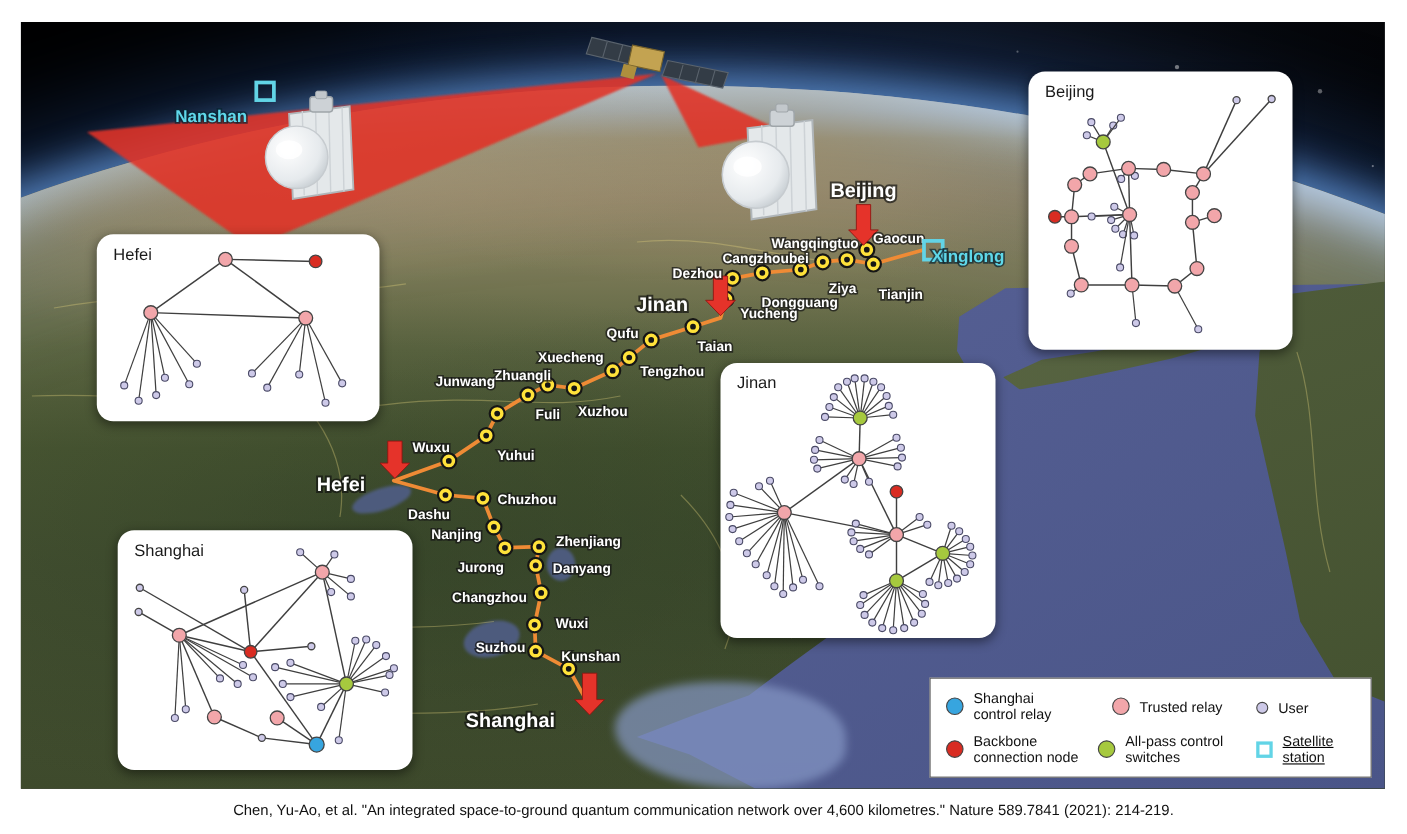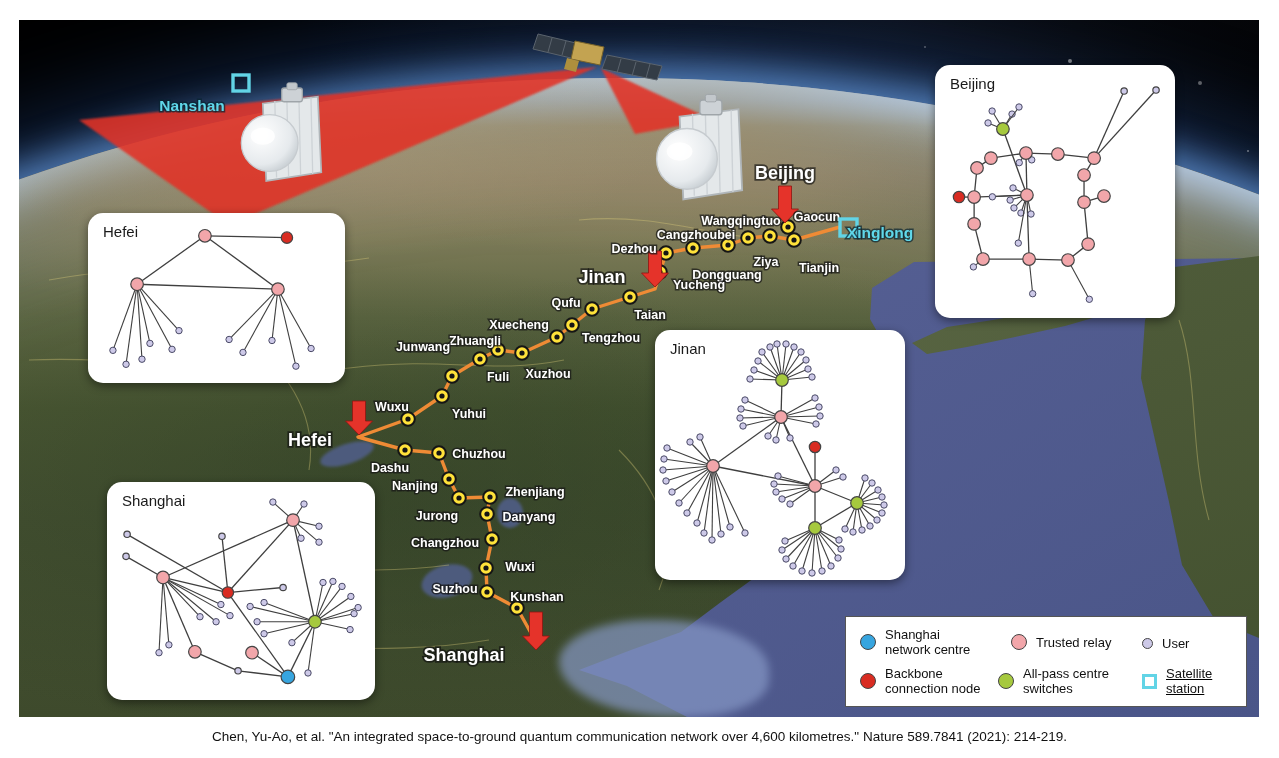--- a/index.html
+++ b/index.html
@@ -542,21 +542,21 @@
             <circle cx="153.12" cy="179.124" r="6.3" fill="#f2a6aa" stroke="#444" stroke-width="1.2"></circle>
             <circle cx="189.11999999999998" cy="26.059" r="3.2" fill="#cdc9e8" stroke="#444" stroke-width="1.2"></circle>
             <circle cx="221.04" cy="25.047" r="3.2" fill="#cdc9e8" stroke="#444" stroke-width="1.2"></circle>
           </svg><span class="ptitle">Beijing</span></div>
       </div>
     <div id="legend" class="legend" style="left: 826px; top: 596px; width: 400px; height: 89px;">
         <div class="legend-item" style="left: 14px; top: 10px;">
           <span class="lmark" style="width: 16px; height: 16px; border-radius: 50%; background: rgb(55, 165, 223); border: 1.2px solid rgb(68, 68, 68);"></span>
           <div class="ltext">
             <div>Shanghai</div>
-            <div>network centre</div>
+            <div>control relay</div>
           </div>
         </div>
         <div class="legend-item" style="left: 165px; top: 17px;">
           <span class="lmark" style="width: 16px; height: 16px; border-radius: 50%; background: rgb(242, 166, 170); border: 1.2px solid rgb(68, 68, 68);"></span>
           <div class="ltext">
             <div>Trusted relay</div>
           </div>
         </div>
         <div class="legend-item" style="left: 296px; top: 19px;">
           <span class="lmark" style="width: 11px; height: 11px; border-radius: 50%; background: rgb(205, 201, 232); border: 1.2px solid rgb(68, 68, 68);"></span>
@@ -567,21 +567,21 @@
         <div class="legend-item" style="left: 14px; top: 49px;">
           <span class="lmark" style="width: 16px; height: 16px; border-radius: 50%; background: rgb(217, 44, 34); border: 1.2px solid rgb(68, 68, 68);"></span>
           <div class="ltext">
             <div>Backbone</div>
             <div>connection node</div>
           </div>
         </div>
         <div class="legend-item" style="left: 152px; top: 49px;">
           <span class="lmark" style="width: 16px; height: 16px; border-radius: 50%; background: rgb(166, 201, 62); border: 1.2px solid rgb(68, 68, 68);"></span>
           <div class="ltext">
-            <div>All-pass centre</div>
+            <div>All-pass control</div>
             <div>switches</div>
           </div>
         </div>
         <div class="legend-item" style="left: 296px; top: 49px; text-decoration: underline;">
           <span class="lmark" style="width: 15px; height: 15px; border: 3.5px solid rgb(98, 212, 230); background: rgb(255, 255, 255);"></span>
           <div class="ltext">
             <div>Satellite</div>
             <div>station</div>
           </div>
         </div>

